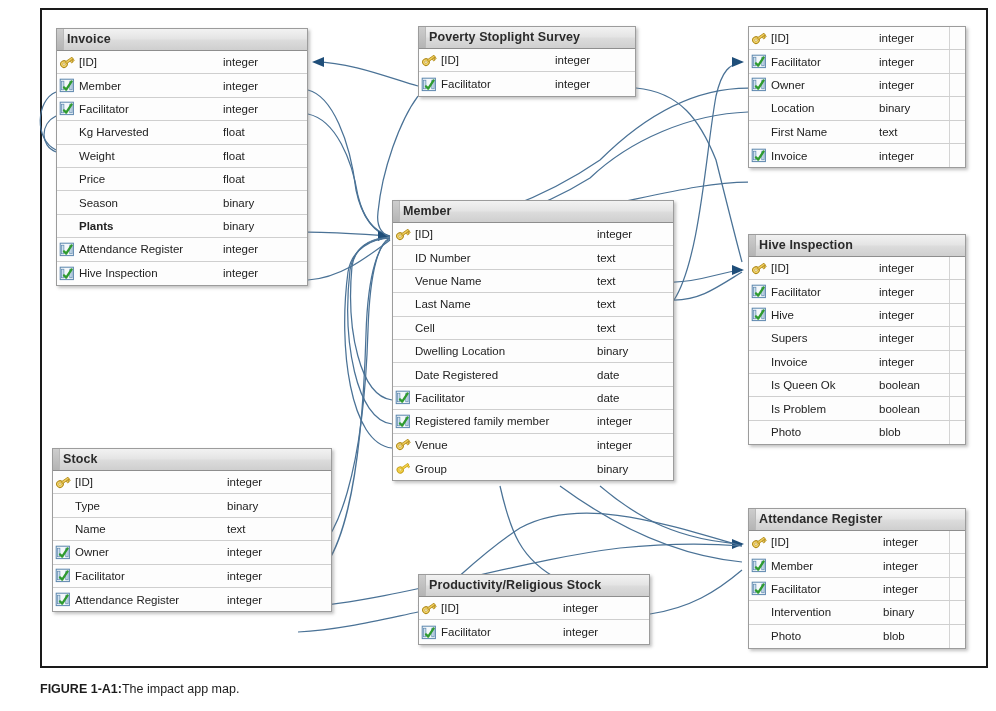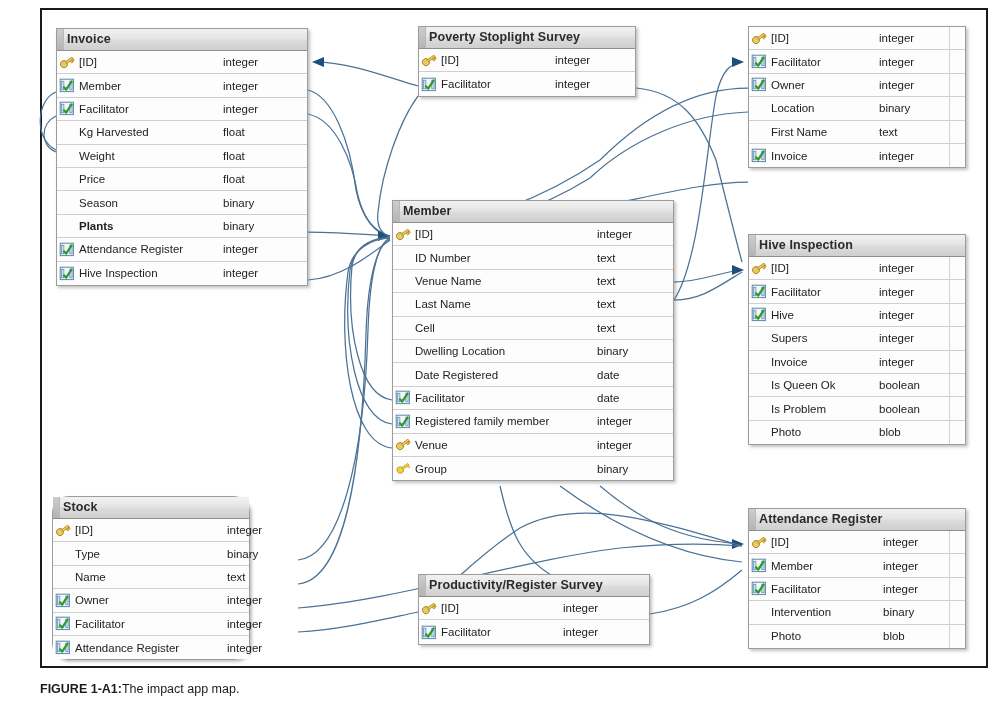--- a/index.html
+++ b/index.html
@@ -447,21 +447,21 @@
           <div class="ftype" style="flex: 0 0 70px;">boolean</div>
           <div class="fpad" style="flex: 0 0 22px; border-left: 1px solid rgb(212, 212, 212); align-self: stretch;"></div>
         </div>
         <div class="row">
           <div class="ic"></div>
           <div class="fname" style="flex: 0 0 104px;">Photo</div>
           <div class="ftype" style="flex: 0 0 70px;">blob</div>
           <div class="fpad" style="flex: 0 0 22px; border-left: 1px solid rgb(212, 212, 212); align-self: stretch;"></div>
         </div>
       </div>
-      <div class="table" style="left: 52px; top: 496px; width: 198px; border-radius: 16px;">
+      <div class="table" style="left: 52px; top: 448px; width: 280px;">
         <div class="thead">
           <div class="ttitle">Stock</div>
         </div>
         <div class="row">
           <div class="ic">
             <svg width="16" height="15" viewBox="0 0 16 15">
               <g transform="rotate(-35 8 7)">
                 <circle cx="4.3" cy="7" r="3.3" fill="#f5d76e" stroke="#b08a18" stroke-width="1"></circle>
                 <circle cx="4.3" cy="7" r="1.2" fill="#ffffff" stroke="#b08a18" stroke-width=".6"></circle>
                 <rect x="6.8" y="5.9" width="8" height="2.2" fill="#f0cc5a" stroke="#b08a18" stroke-width=".8"></rect>
@@ -574,21 +574,21 @@
         </div>
         <div class="row">
           <div class="ic"></div>
           <div class="fname" style="flex: 0 0 108px;">Photo</div>
           <div class="ftype" style="flex: 0 0 66px;">blob</div>
           <div class="fpad" style="flex: 0 0 22px; border-left: 1px solid rgb(212, 212, 212); align-self: stretch;"></div>
         </div>
       </div>
       <div class="table" style="left: 418px; top: 574px; width: 232px;">
         <div class="thead">
-          <div class="ttitle">Productivity/Register Survey</div>
+          <div class="ttitle">Productivity/Religious Stock</div>
         </div>
         <div class="row">
           <div class="ic">
             <svg width="16" height="15" viewBox="0 0 16 15">
               <g transform="rotate(-35 8 7)">
                 <circle cx="4.3" cy="7" r="3.3" fill="#f5d76e" stroke="#b08a18" stroke-width="1"></circle>
                 <circle cx="4.3" cy="7" r="1.2" fill="#ffffff" stroke="#b08a18" stroke-width=".6"></circle>
                 <rect x="6.8" y="5.9" width="8" height="2.2" fill="#f0cc5a" stroke="#b08a18" stroke-width=".8"></rect>
                 <rect x="11.2" y="8.1" width="1.6" height="2.4" fill="#f0cc5a" stroke="#b08a18" stroke-width=".7"></rect>
                 <rect x="13.4" y="8.1" width="1.4" height="1.9" fill="#f0cc5a" stroke="#b08a18" stroke-width=".7"></rect>

